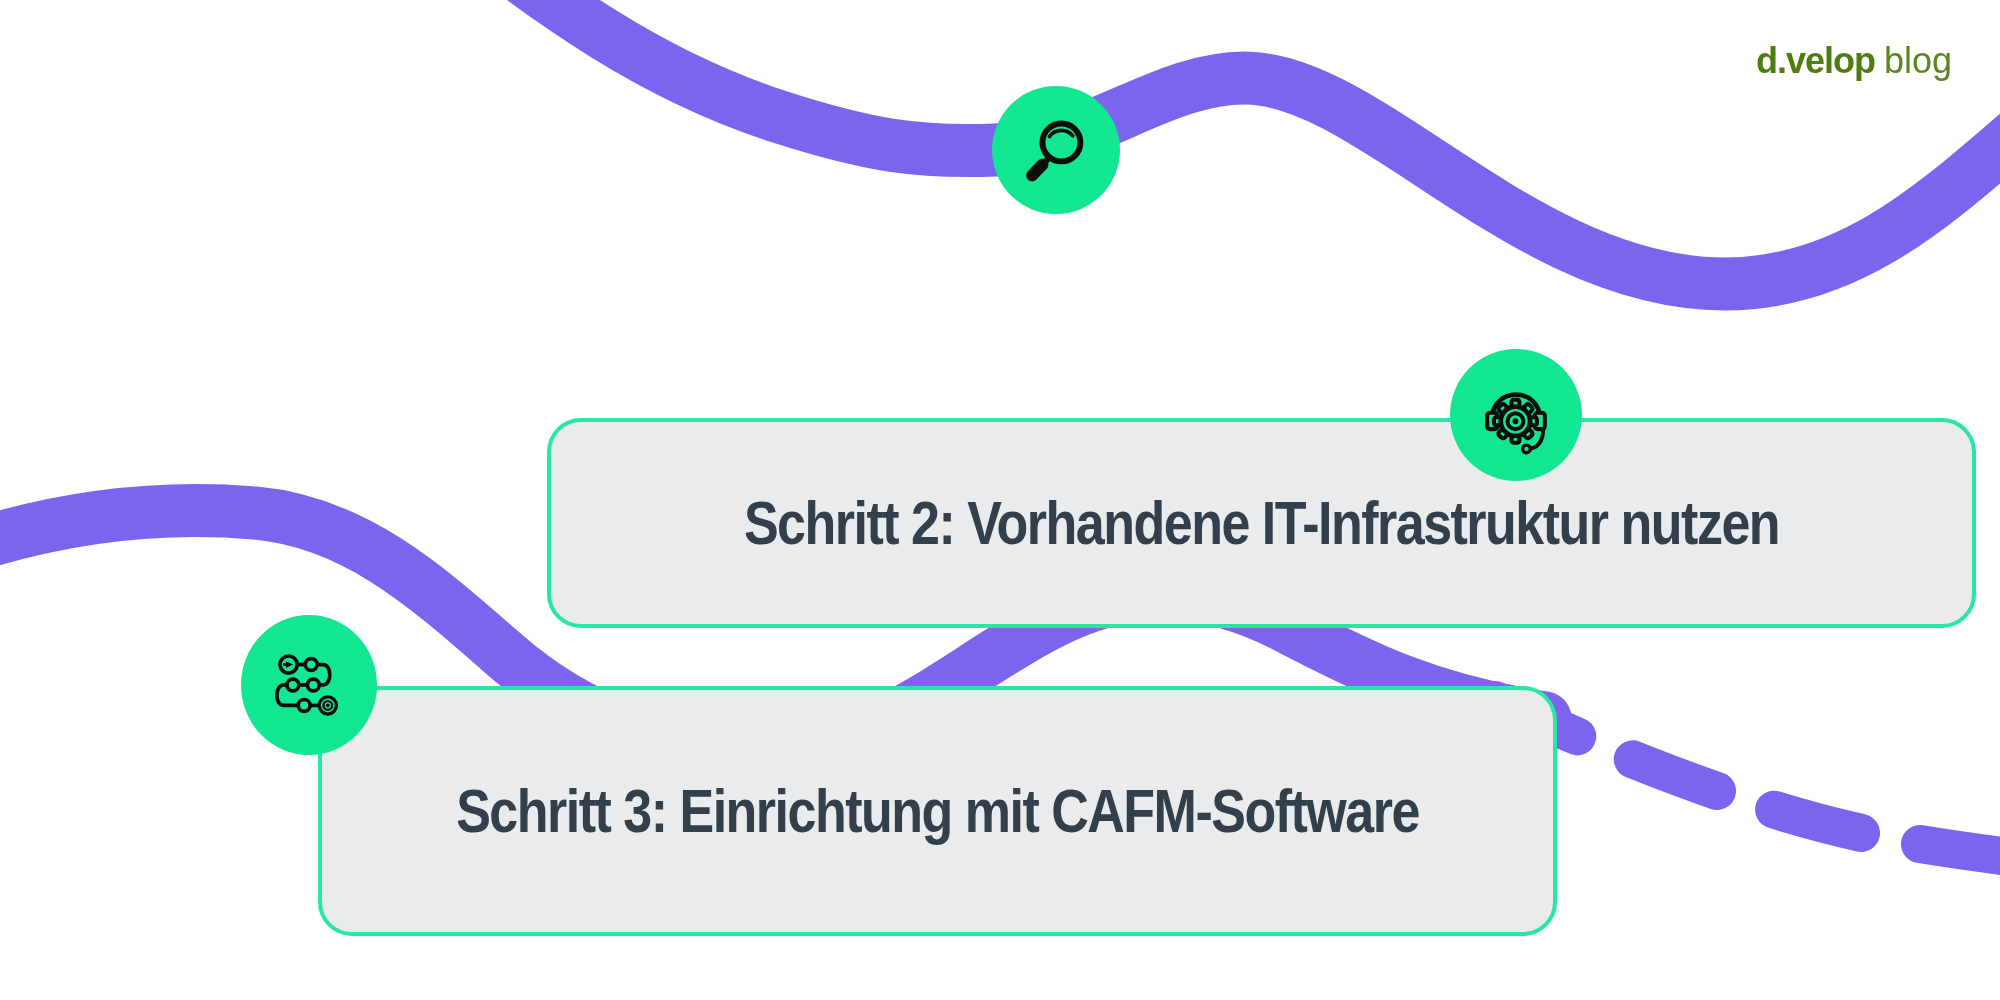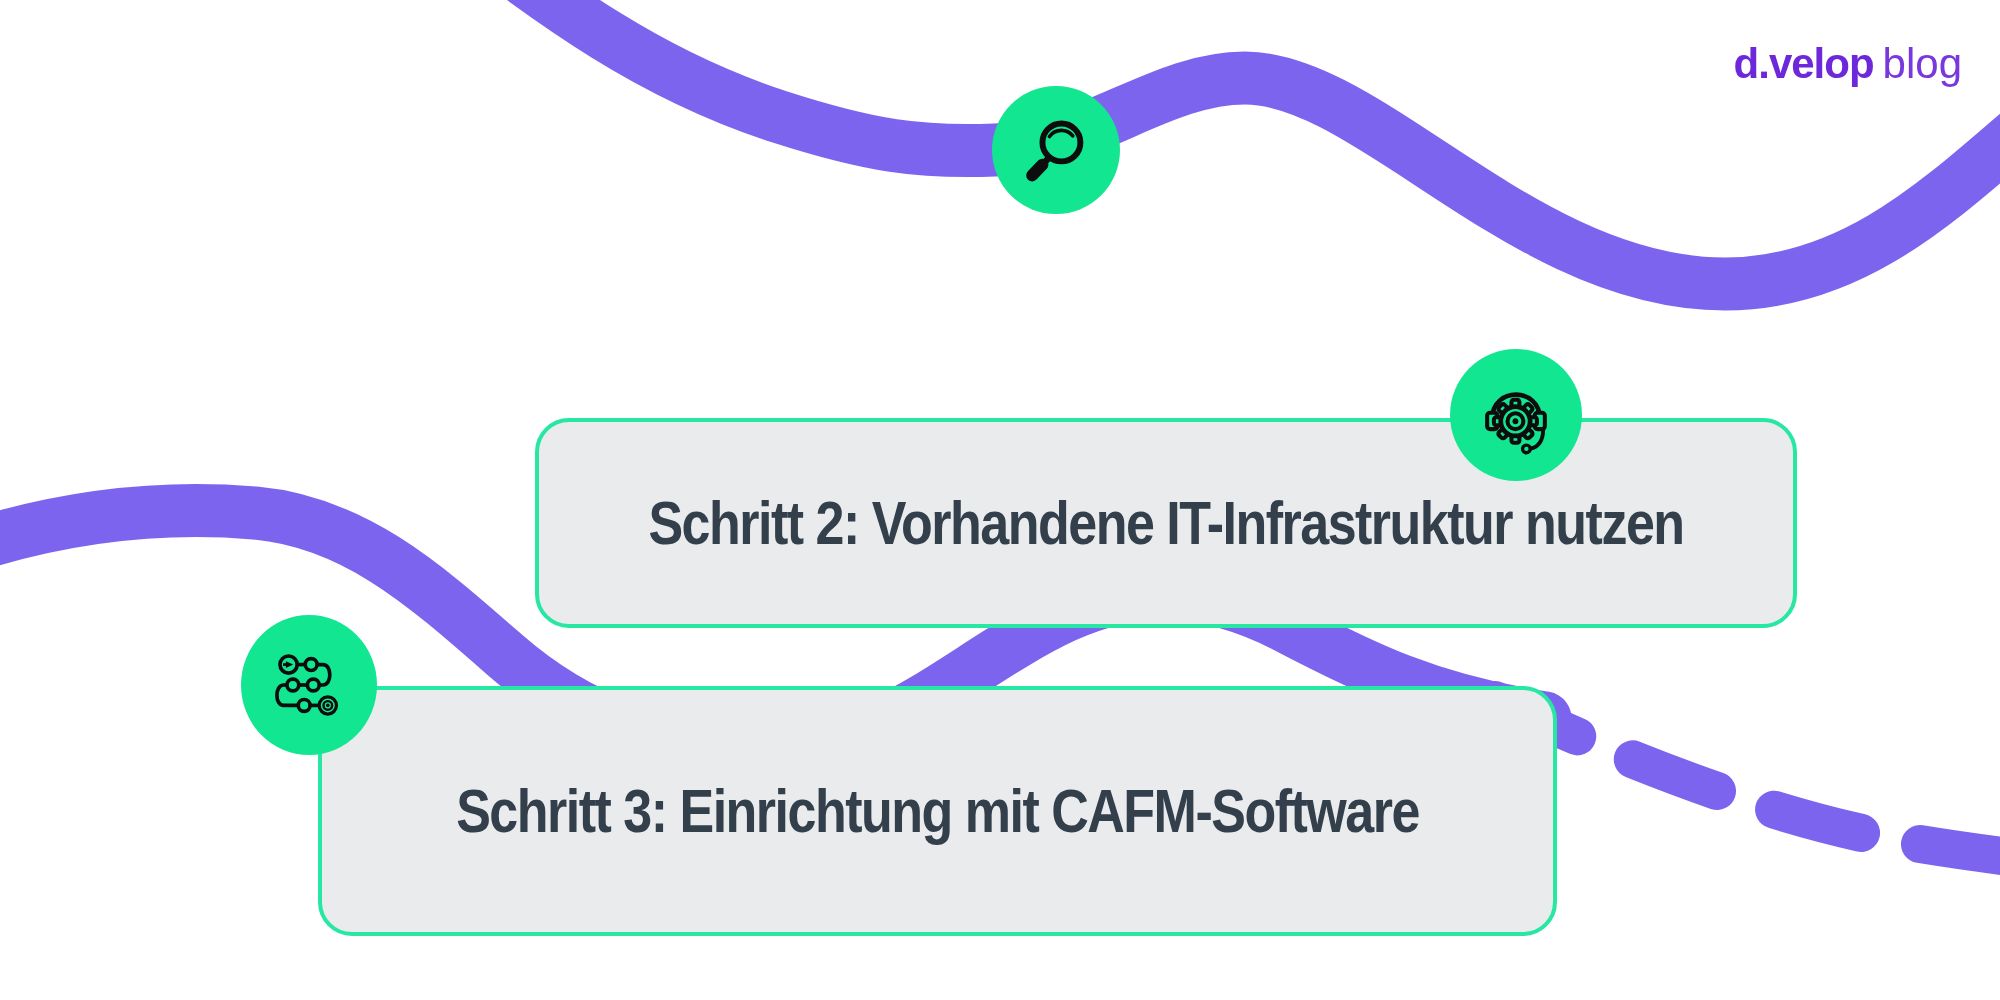--- a/index.html
+++ b/index.html
@@ -28,21 +28,21 @@
     box-sizing: border-box;
     background: #e9ebed;
     border: 4px solid #27e7a2;
     border-radius: 34px;
     display: flex;
     align-items: center;
     justify-content: center;
     z-index: 2;
   }
   #card-1 { left: 102px; top: 153px; width: 950px;  height: 211px; }
-  #card-2 { left: 535px; top: 418px; width: 1262px; height: 210px; }
+  #card-2 { left: 547px; top: 418px; width: 1429px; height: 210px; }
   #card-3 { left: 318px; top: 686px; width: 1239px; height: 250px; }
   .card-label {
     font-weight: 700;
     font-size: 52px;
     letter-spacing: -1.5px;
     color: #333f4b;
     transform: scaleY(1.18);
     white-space: nowrap;
   }
   
@@ -56,24 +56,24 @@
     z-index: 3;
   }
   #badge-1 { left: 992px;  top: 86px;  width: 128px; height: 128px; }
   #badge-2 { left: 1450px; top: 349px; width: 132px; height: 132px; }
   #badge-3 { left: 241px;  top: 615px; width: 136px; height: 140px; }
   .badge svg { display: block; }
   
   #logo {
     position: absolute;
     top: 40px;
-    right: 38px;
+    right: 48px;
     z-index: 4;
-    font-size: 42px;
-    color: #6d28d9;
+    font-size: 36px;
+    color: #4d7c0f;
     white-space: nowrap;
   }
   #logo .brand { font-weight: 700; letter-spacing: -1px; }
   #logo .suffix { font-weight: 400; margin-left: 9px; opacity: 0.92; }
 </style>
 </head>
 <body>
 
 <div id="stage">
 

